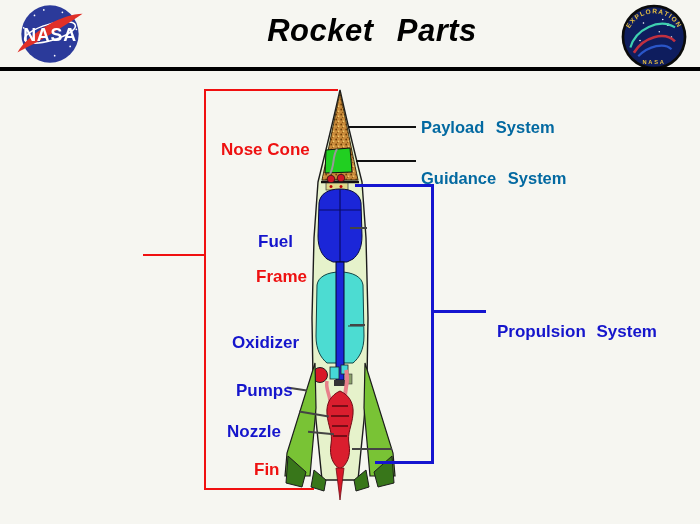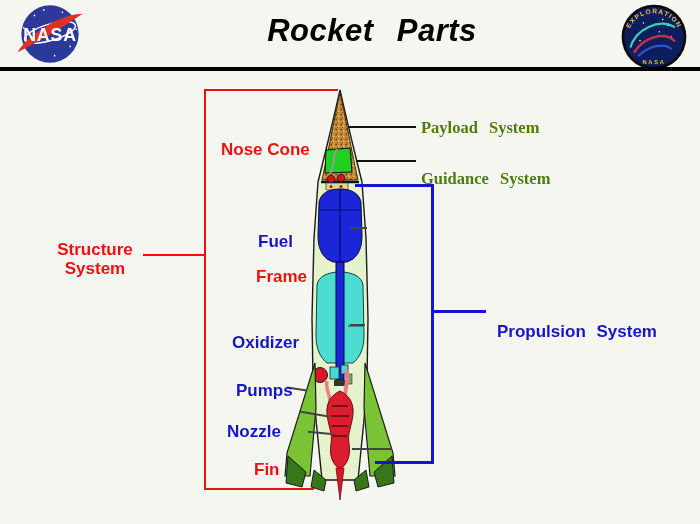--- a/index.html
+++ b/index.html
@@ -14,21 +14,21 @@
   .title{
     top:13px;left:0;width:700px;text-align:center;
     font-size:31px;font-weight:bold;font-style:italic;color:#000;
     letter-spacing:0.5px;word-spacing:14px;padding-left:22px;
   }
   .header-rule{top:67px;left:0;width:700px;height:4px;background:#000;}
   
   .lbl{font-weight:bold;font-size:17px;white-space:nowrap;}
   .red{color:#ee1111;}
   .blue{color:#1515cc;margin-top:19px;}
-  .blk{color:#4d7c0f;font-size:16.5px;word-spacing:7px;font-family:Liberation Serif, serif;}
+  .blk{color:#0369a1;font-size:16.5px;word-spacing:7px;}
   
   .rline{background:#f01010;}
   .bline{background:#1515d0;}
   .kline{background:#111;}
   .tick{background:#444;height:1.5px;}
   .structure-wrap{top:240px;left:28px;width:134px;text-align:center;line-height:1.12;}
 </style>
 </head>
 <body>
 
@@ -156,20 +156,16 @@
   <div class="abs lbl red" style="left:221px;top:103px;margin-top:37px;">Nose Cone</div>
   <div class="abs lbl blk" style="left:421px;top:118px;">Payload System</div>
   <div class="abs lbl blk" style="left:421px;top:169px;">Guidance System</div>
   <div class="abs lbl blue" style="left:258px;top:213px;">Fuel</div>
   <div class="abs lbl red" style="left:256px;top:267px;">Frame</div>
   <div class="abs lbl blue" style="left:232px;top:314px;">Oxidizer</div>
   <div class="abs lbl blue" style="left:236px;top:362px;">Pumps</div>
   <div class="abs lbl blue" style="left:227px;top:403px;">Nozzle</div>
   <div class="abs lbl red" style="left:254px;top:448px;margin-top:12px;">Fin</div>
 
-  <div class="abs lbl red structure-wrap">
-    <div>Structure</div>
-    <div>System</div>
-  </div>
 
   <div class="abs lbl blue" style="left:497px;top:303px;word-spacing:6px;">Propulsion System</div>
 
 </div>
 
 </body></html>

